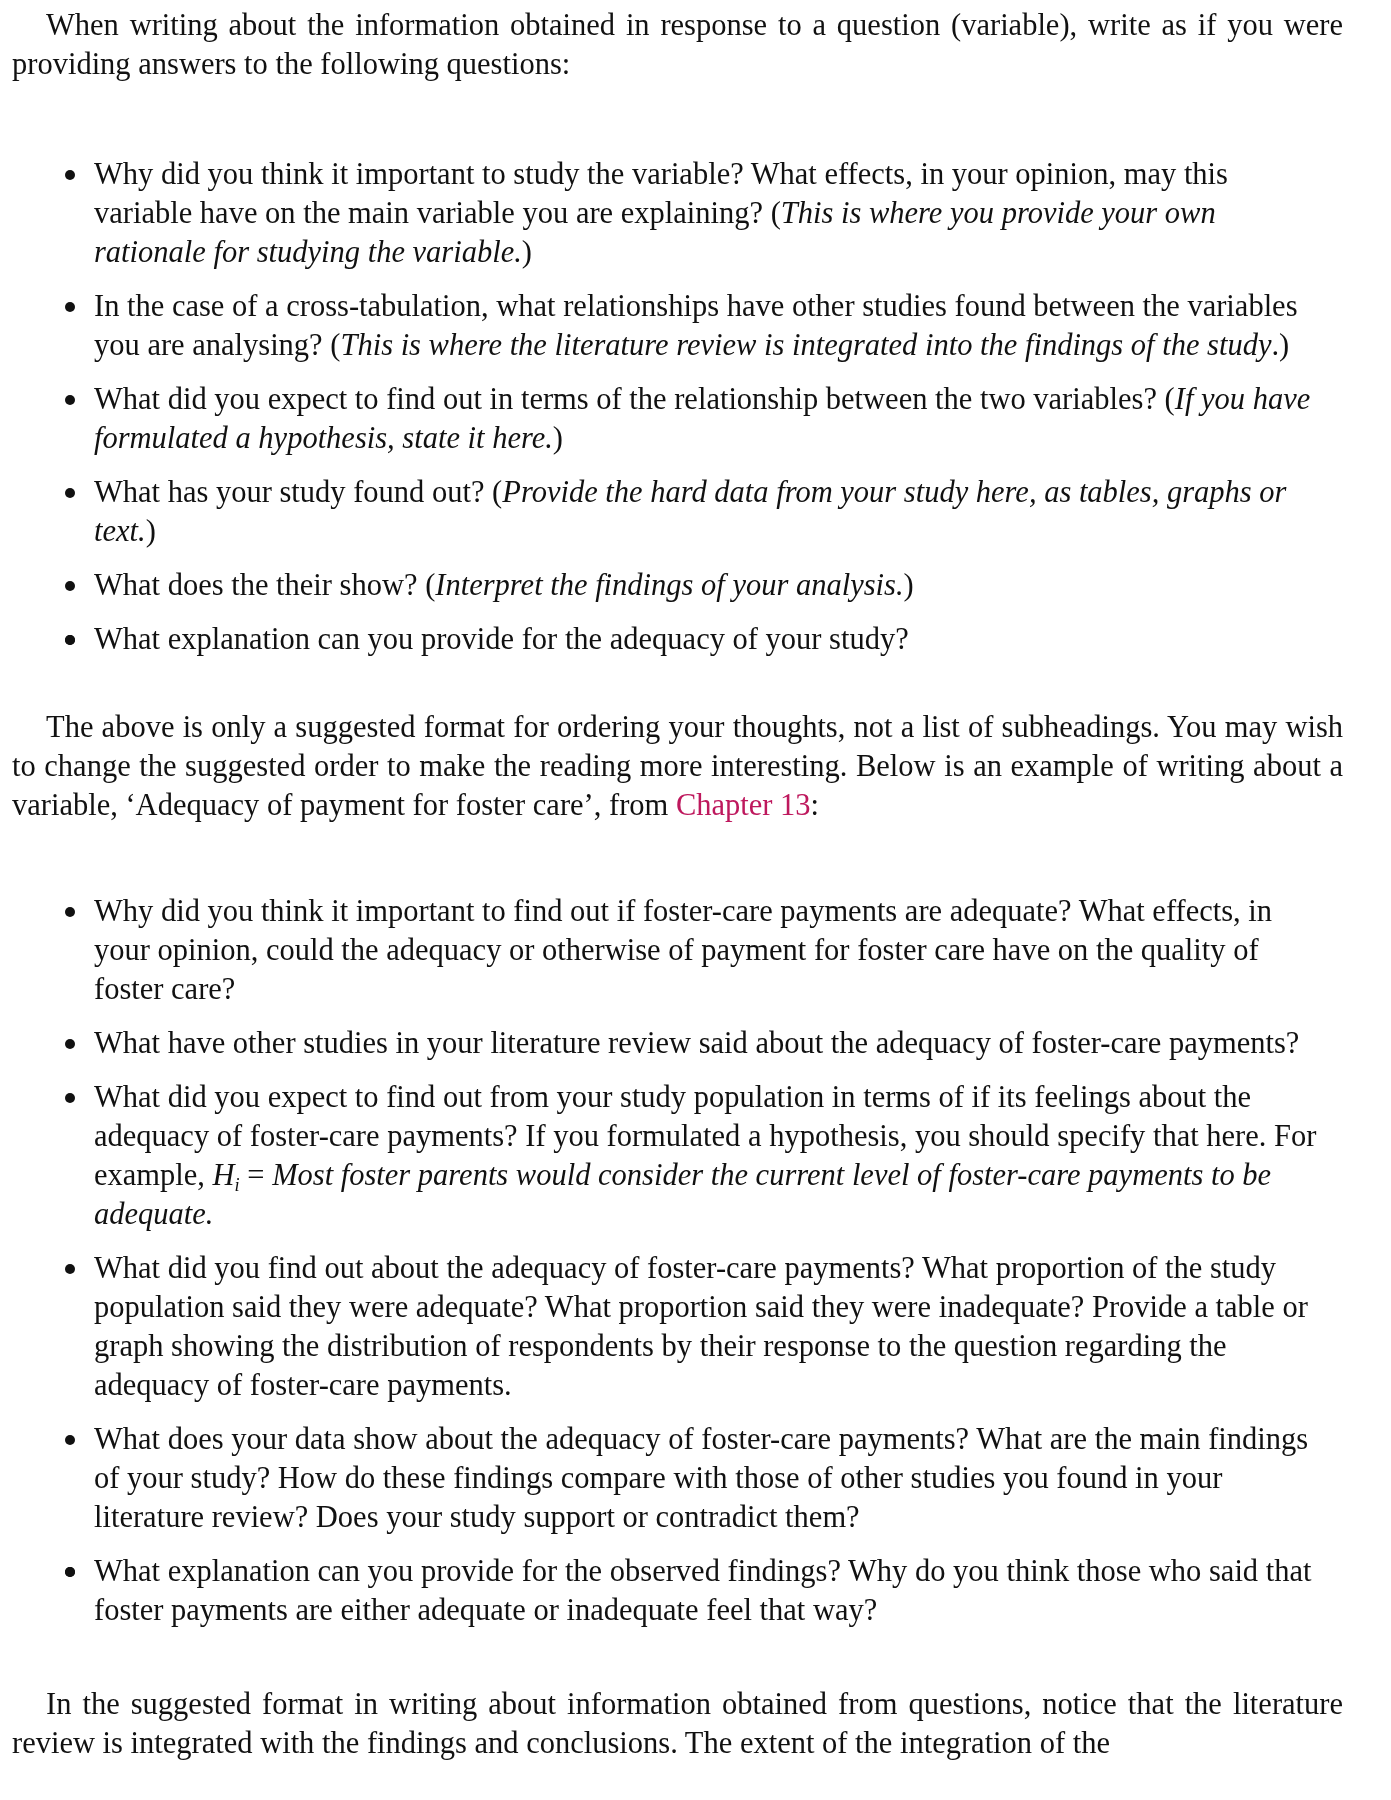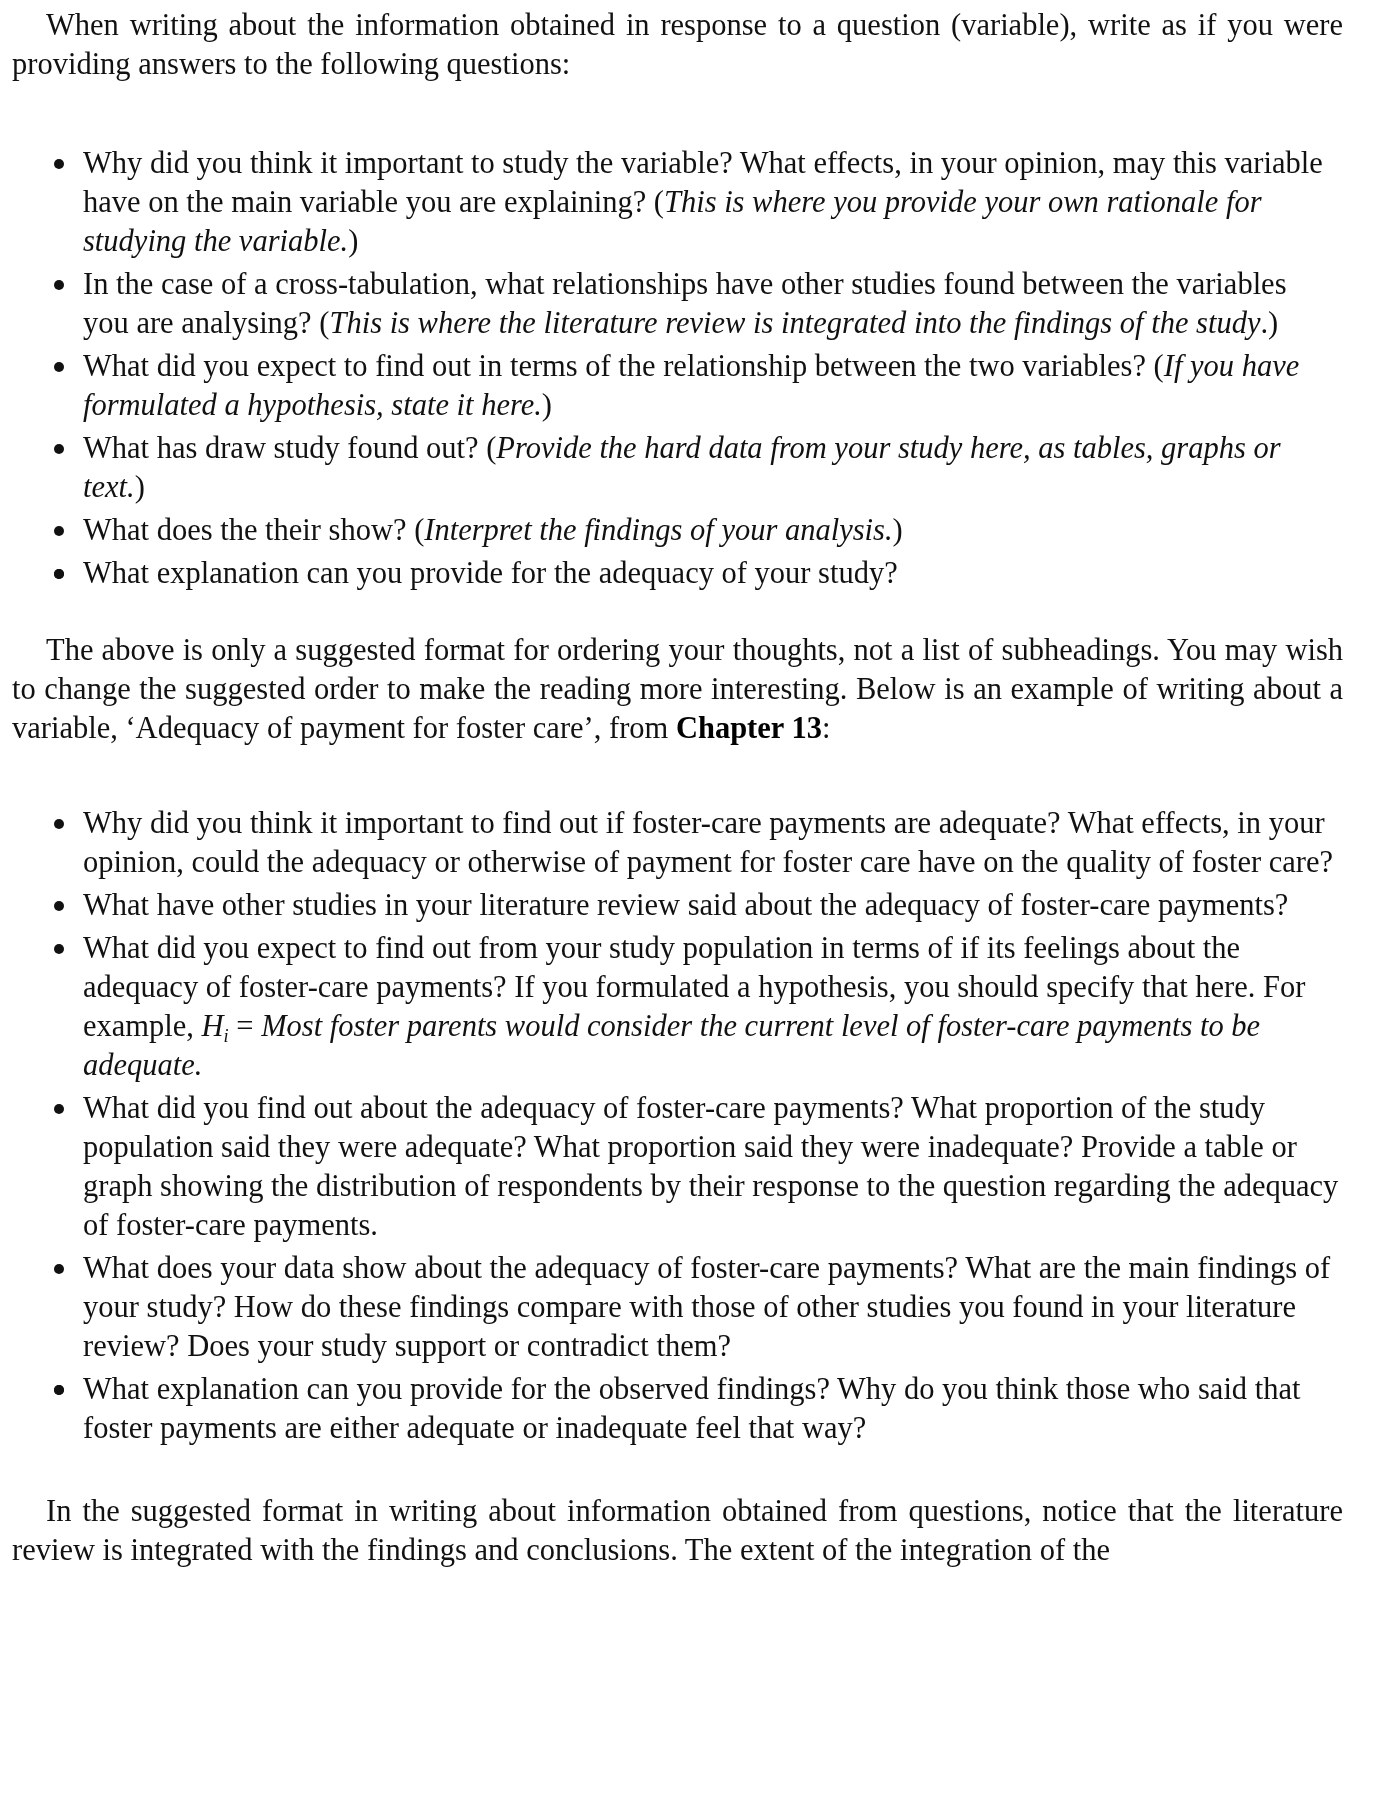--- a/index.html
+++ b/index.html
@@ -6,47 +6,47 @@
   body {
     width: 1391px; height: 1800px; overflow: hidden;
     font-family: "Liberation Serif", "DejaVu Serif", serif;
     color: #111111;
     font-size: 30.5px;
     line-height: 39px;
   }
   .page { padding: 6px 3px 0 12px; box-sizing: border-box; width: 1346px; }
   p.para { margin: 0; text-align: justify; text-indent: 34px; }
   ul.blist { list-style: none; margin: 0; padding: 0 0 0 67px; }
-  ul.blist li { position: relative; margin: 4px; padding: 0; }
+  ul.blist li { position: relative; margin: 15px; padding: 0; }
   ul.blist li .bullet {
     position: absolute; left: -29px; top: 15px;
     width: 10px; height: 10px; border-radius: 50%; background: #111111;
   }
   .it { font-style: italic; }
-  .link { color: #000000; text-decoration: none; cursor: pointer; font-weight: bold; }
+  .link { color: #be185d; text-decoration: none; cursor: pointer; }
   .gap1 { height: 56px; }
   .gap2 { height: 34px; }
   .gap3 { height: 52px; }
   .gap4 { height: 40px; }
   sub { font-size: 60%; line-height: 0; vertical-align: -6px; }
 </style>
 </head>
 <body>
 
 <div class="page">
 
   <p class="para"><span>When writing about the information obtained in response to a question (variable), write as if you were providing answers to the following questions:</span></p>
 
   <div class="gap1"></div>
 
   <ul class="blist">
     <li><span class="bullet"></span><span>Why did you think it important to study the variable? What effects, in your opinion, may this variable have on the main variable you are explaining? (</span><span class="it">This is where you provide your own rationale for studying the variable.</span><span>)</span></li>
     <li><span class="bullet"></span><span>In the case of a cross-tabulation, what relationships have other studies found between the variables you are analysing? (</span><span class="it">This is where the literature review is integrated into the findings of the study</span><span>.)</span></li>
     <li><span class="bullet"></span><span>What did you expect to find out in terms of the relationship between the two variables? (</span><span class="it">If you have formulated a hypothesis, state it here.</span><span>)</span></li>
-    <li><span class="bullet"></span><span>What has draw study found out? (</span><span class="it">Provide the hard data from your study here, as tables, graphs or text.</span><span>)</span></li>
+    <li><span class="bullet"></span><span>What has your study found out? (</span><span class="it">Provide the hard data from your study here, as tables, graphs or text.</span><span>)</span></li>
     <li><span class="bullet"></span><span>What does the their show? (</span><span class="it">Interpret the findings of your analysis.</span><span>)</span></li>
     <li><span class="bullet"></span></li>
     <li><span class="bullet"></span><span>What explanation can you provide for the adequacy of your study?</span></li>
   </ul>
 
   <div class="gap2"></div>
 
   <p class="para"><span>The above is only a suggested format for ordering your thoughts, not a list of subheadings. You may wish to change the suggested order to make the reading more interesting. Below is an example of writing about a variable, ‘Adequacy of payment for foster care’, from </span><a class="link">Chapter 13</a><span>:</span></p>
 
   <div class="gap3"></div>

